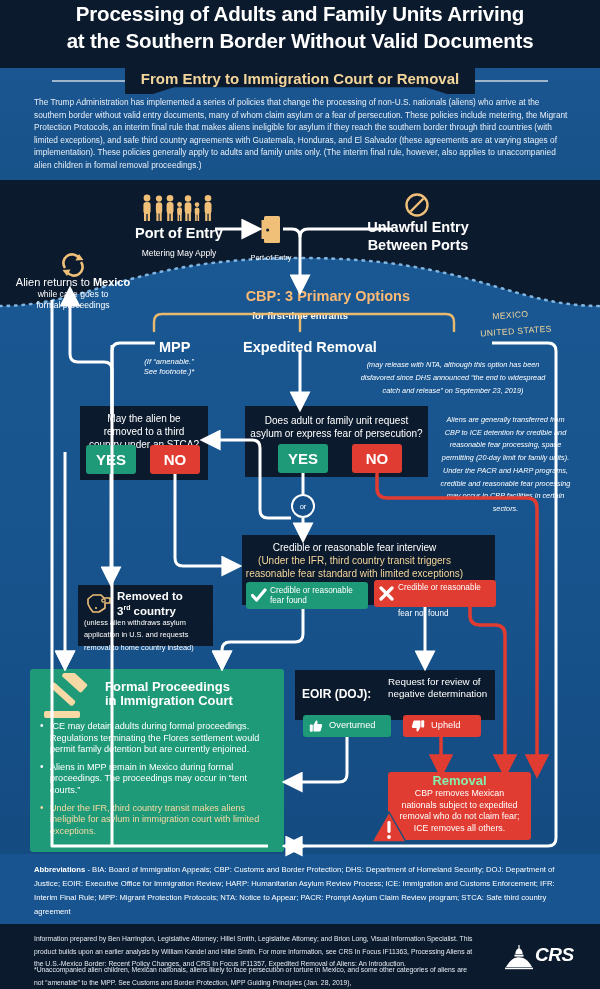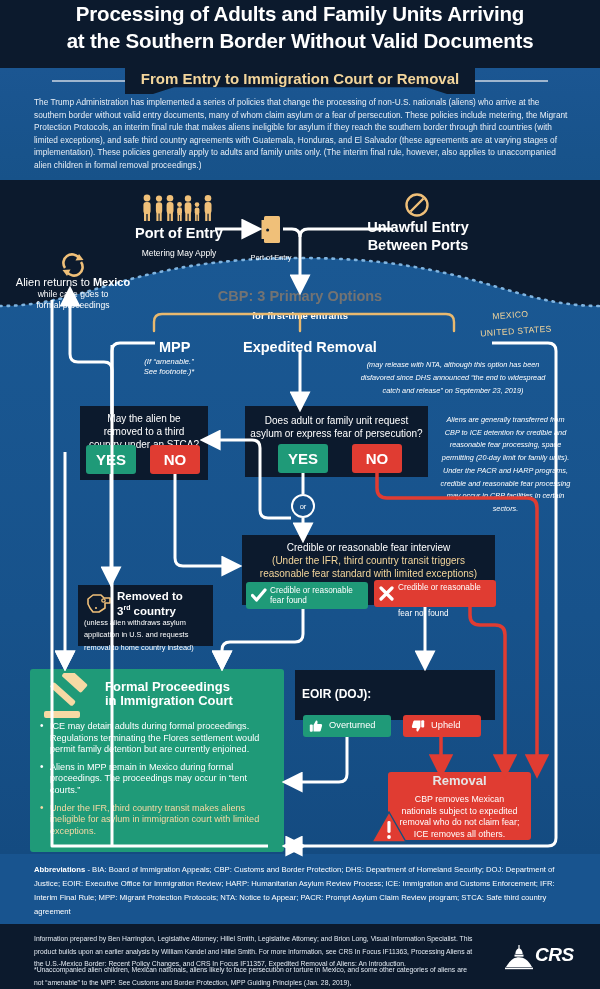--- a/index.html
+++ b/index.html
@@ -166,21 +166,21 @@
   </div>
 
   <div class="node" style="left:492px;top:304px;transform:rotate(-4deg);">
     <span style="font-size:8.6px;color:#f3d59b;letter-spacing:.4px;">MEXICO</span>
   </div>
   <div class="node" style="left:480px;top:320px;transform:rotate(-4deg);">
     <span style="font-size:8.6px;color:#f3d59b;letter-spacing:.4px;">UNITED STATES</span>
   </div>
 
   <div class="node ctr" style="left:190px;top:288px;width:220px;">
-    <div style="font-size:14.5px;font-weight:bold;color:#737373;">CBP: 3 Primary Options</div>
+    <div style="font-size:14.5px;font-weight:bold;color:#fdba74;text-align:right;">CBP: 3 Primary Options</div>
     <div style="font-size:9.5px;font-weight:bold;color:#fff;margin-top:6px;">for first-time entrants</div>
   </div>
 
   <div class="node" style="left:159px;top:338px;">
     <span class="lbl-lg">MPP</span>
   </div>
   <div class="node ctr" style="left:120px;top:357px;width:98px;line-height:10px;">
     <div class="ital" style="font-size:7.6px;color:#fff;">(If  “amenable.”</div>
     <div class="ital" style="font-size:7.6px;color:#fff;">See footnote.)*</div>
   </div>
@@ -227,21 +227,21 @@
   </svg>
   <div class="node" style="left:117px;top:591px;width:92px;line-height:11px;">
     <div class="lbl-md">Removed to</div>
     <div class="lbl-md"><span>3</span><sup style="font-size:7px;">rd</sup><span> country</span></div>
   </div>
   <div class="node" style="left:84px;top:615px;width:122px;line-height:9.4px;">
     <span style="font-size:7.4px;color:#fff;">(unless alien withdraws asylum application in U.S. and requests removal to home country instead)</span>
   </div>
 
   <div class="node dark" style="left:242px;top:535px;width:253px;height:70px;"></div>
-  <div class="node ctr" style="left:242px;top:541px;width:253px;line-height:13px;">
+  <div class="node ctr" style="left:228px;top:541px;width:253px;line-height:13px;">
     <div style="font-size:10px;color:#fff;">Credible or reasonable fear interview</div>
     <div style="font-size:10px;color:#f3d59b;">(Under the IFR, third country transit triggers</div>
     <div style="font-size:10px;color:#f3d59b;">reasonable fear standard with limited exceptions)</div>
   </div>
 
   <div class="node green" style="left:246px;top:582px;width:122px;height:27px;border-radius:3px;">
     <svg style="position:absolute;left:5px;top:6px;width:16px;height:15px;" viewBox="0 0 16 15">
       <path d="M1.5,7.5 L5.5,12 L14,2" fill="none" stroke="#fff" stroke-width="3.2" stroke-linecap="round" stroke-linejoin="round"></path>
     </svg>
     <div style="position:absolute;left:24px;top:4px;width:96px;line-height:10px;">
@@ -275,20 +275,24 @@
   <ul class="bullet-list node" style="left:40px;top:721px;width:234px;">
     <li>ICE may detain adults during formal proceedings. Regulations terminating the Flores settlement would permit family detention but are currently enjoined.</li>
     <li>Aliens in MPP remain in Mexico during formal proceedings. The proceedings may occur in “tent courts.”</li>
     <li class="gold-li">Under the IFR, third country transit makes aliens ineligible for asylum in immigration court with limited exceptions.</li>
   </ul>
 
   <div class="node dark" style="left:295px;top:670px;width:200px;height:50px;"></div>
   <div class="node" style="left:302px;top:684px;">
     <span style="font-size:12px;font-weight:bold;color:#fff;">EOIR (DOJ):</span>
   </div>
+  <div class="node" style="left:388px;top:676px;width:106px;line-height:12px;">
+    <div style="font-size:9.8px;color:#fff;">Request for review of</div>
+    <div style="font-size:9.8px;color:#fff;">negative determination</div>
+  </div>
 
   <div class="node green" style="left:303px;top:715px;width:88px;height:22px;border-radius:3px;">
     <svg style="position:absolute;left:6px;top:4px;width:14px;height:14px;" viewBox="0 0 14 14">
       <path d="M4.5,6 L7,1.5 C8.5,1.2 9,2.5 8.3,5 L12,5 C13,5 13.3,6 13,7 L11.8,11.2
                C11.6,12.2 11,12.6 10,12.6 L4.5,12.6 Z" fill="#fff"></path>
       <rect x="0.8" y="5.5" width="3" height="7.2" rx="1" fill="#fff"></rect>
     </svg>
     <span style="position:absolute;left:26px;top:5px;font-size:9.3px;color:#fff;">Overturned</span>
   </div>
 
@@ -296,21 +300,21 @@
     <svg style="position:absolute;left:8px;top:4px;width:14px;height:14px;" viewBox="0 0 14 14">
       <path d="M9.5,8 L7,12.5 C5.5,12.8 5,11.5 5.7,9 L2,9 C1,9 0.7,8 1,7 L2.2,2.8
                C2.4,1.8 3,1.4 4,1.4 L9.5,1.4 Z" fill="#fff"></path>
       <rect x="10.2" y="1.3" width="3" height="7.2" rx="1" fill="#fff"></rect>
     </svg>
     <span style="position:absolute;left:28px;top:5px;font-size:9.3px;color:#fff;">Upheld</span>
   </div>
 
   <div class="node red" style="left:388px;top:772px;width:143px;height:68px;border-radius:3px;"></div>
   <div class="node ctr" style="left:388px;top:775px;width:143px;line-height:11.4px;">
-    <div style="font-size:13px;font-weight:bold;color:#e5e5e5;margin-bottom:8px;">Removal</div>
+    <div style="font-size:13px;font-weight:bold;color:#86efac;margin-bottom:2px;">Removal</div>
     <div style="font-size:8.8px;color:#fff;">CBP removes Mexican</div>
     <div style="font-size:8.8px;color:#fff;">nationals subject to expedited</div>
     <div style="font-size:8.8px;color:#fff;">removal who do not claim fear;</div>
     <div style="font-size:8.8px;color:#fff;">ICE removes all others.</div>
   </div>
   <svg class="node" style="left:371px;top:811px;width:36px;height:33px;" viewBox="0 0 36 33">
     <polygon points="18,1 35,31 1,31" fill="#e03c32" stroke="#15507f" stroke-width="1.4"></polygon>
     <rect x="16.4" y="10" width="3.2" height="12" rx="1.4" fill="#fff"></rect>
     <circle cx="18" cy="26" r="1.9" fill="#fff"></circle>
   </svg>

